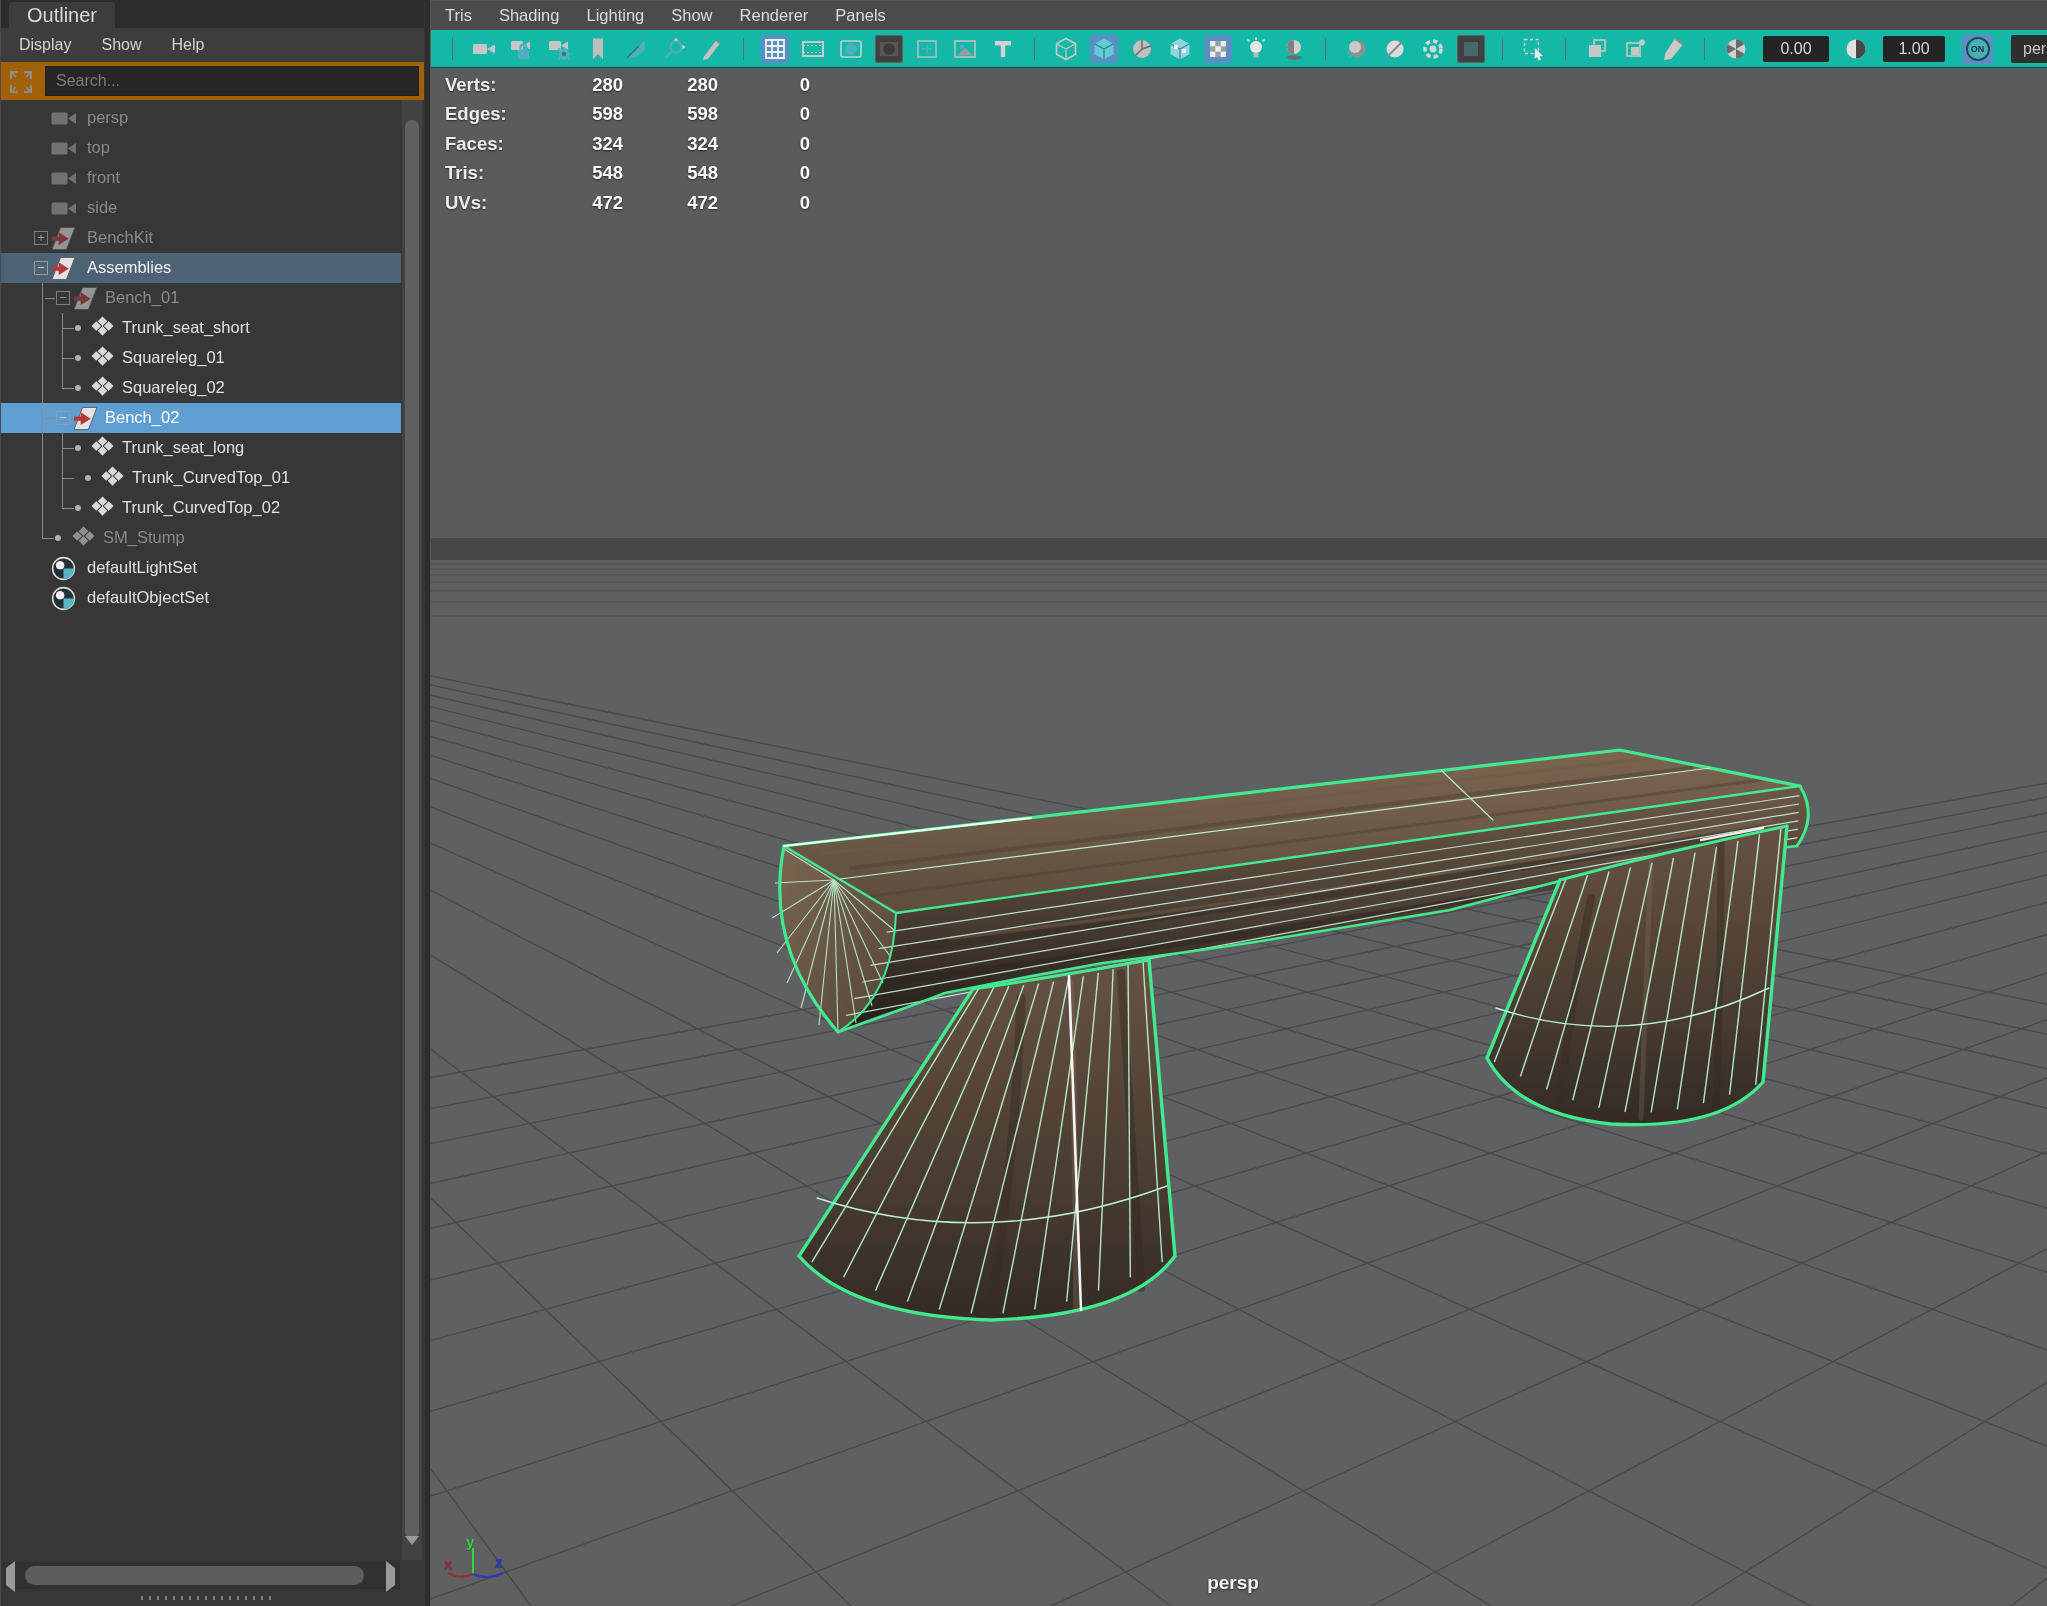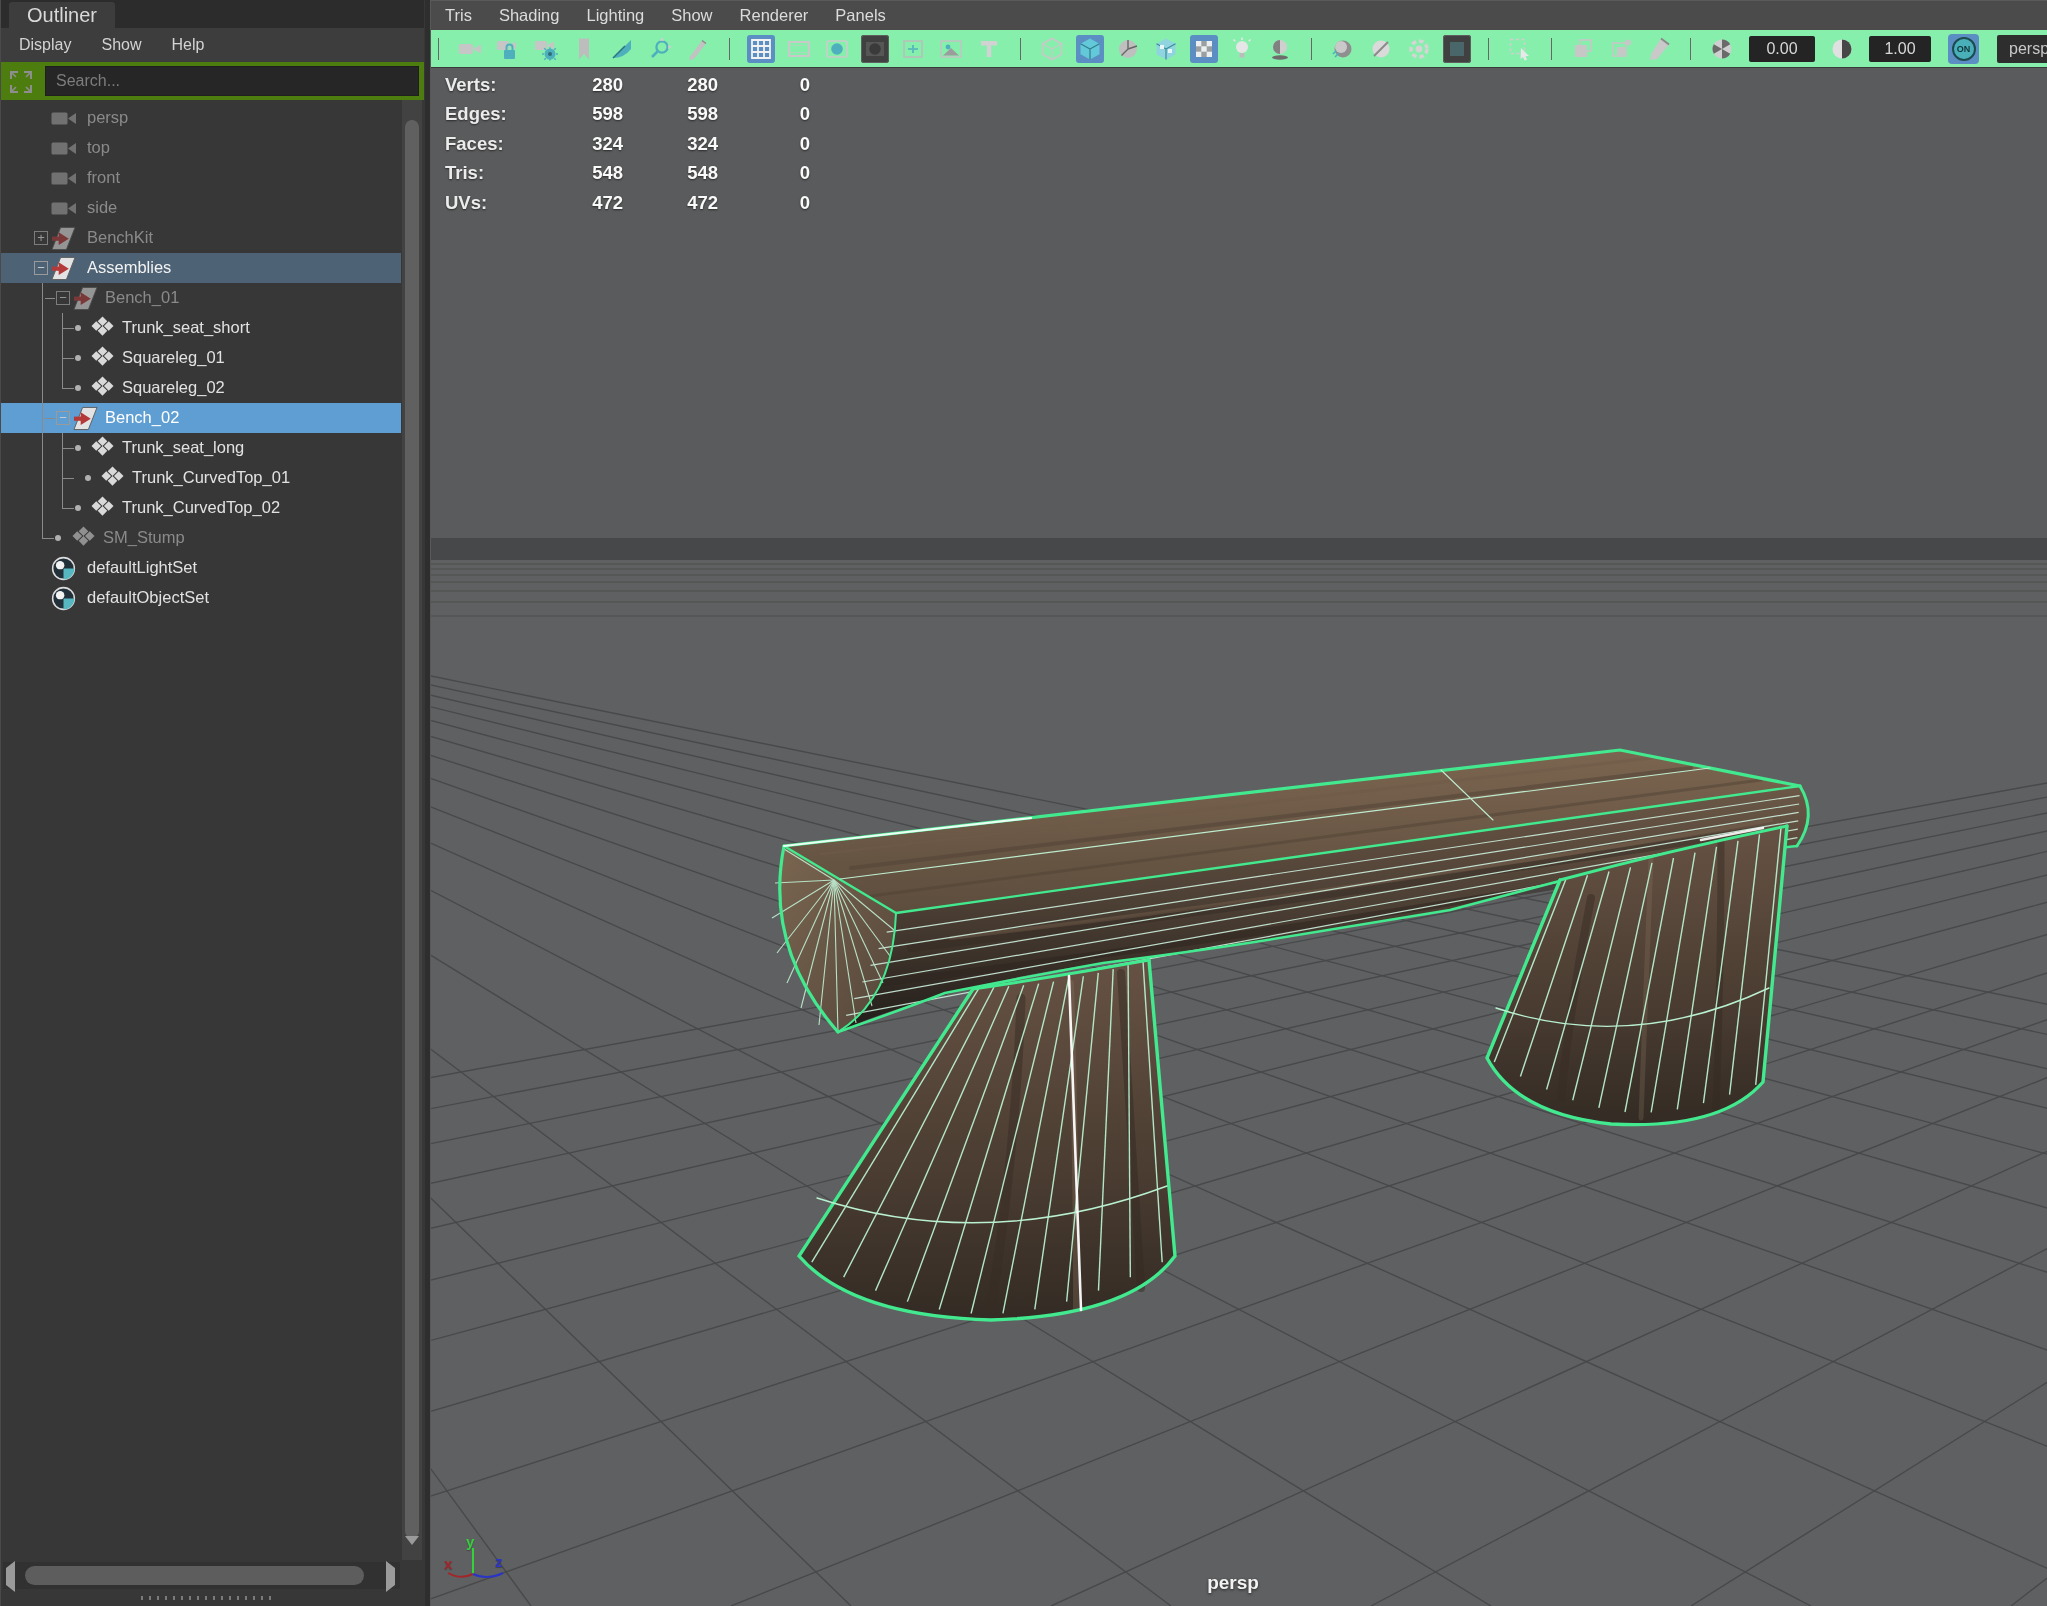--- a/index.html
+++ b/index.html
@@ -9,21 +9,21 @@
 
   
   #outliner{position:absolute;left:0;top:0;width:424px;height:1606px;background:#373737;
             border-left:1px solid #4a4a4a;}
   .tabrow{position:absolute;top:0;left:0;right:0;height:28px;background:#2c2c2c;}
   .tab{position:absolute;left:8px;top:2px;height:26px;padding:0 18px;background:#3d3d3d;
        color:#d9d9d9;font-size:20px;line-height:26px;border-radius:3px 3px 0 0;}
   .menurow{position:absolute;top:28px;height:34px;left:0;right:0;background:#3d3d3d;
            display:flex;align-items:center;padding-left:18px;gap:30px;color:#d3d3d3;font-size:16px;}
   .menuitem{cursor:default;}
-  .searchrow{position:absolute;top:62px;height:38px;left:0;right:0;background:#4d7c0f;}
+  .searchrow{position:absolute;top:62px;height:38px;left:0;right:0;background:#a16207;}
   .filter-btn{position:absolute;left:5px;top:5px;width:30px;height:30px;display:flex;align-items:center;justify-content:center;}
   input.search{position:absolute;left:44px;top:4px;width:374px;height:30px;background:#262626;
                border:1px solid #1f1f1f;color:#cccccc;font-size:16px;padding:0 10px;outline:none;
                font-family:"Liberation Sans",sans-serif;}
   input.search::placeholder{color:#7d7d7d;}
 
   #tree{position:absolute;top:100px;left:0;width:400px;height:520px;}
   .trow{position:absolute;left:0;width:100%;height:30px;}
   .trow .lbl{position:absolute;top:5px;font-size:16.5px;color:#e2e2e2;white-space:nowrap;}
   .trow.gray .lbl{color:#8a8a8a;}
@@ -50,21 +50,21 @@
   .grip{position:absolute;bottom:6px;left:140px;width:136px;height:4px;
         background:repeating-linear-gradient(90deg,#7a7a7a 0 2px,transparent 2px 8px);}
 
   
   #divider{position:absolute;left:425px;top:0;width:6px;height:100%;background:#2e2e2e;border-right:1px solid #585858;}
 
   
   #viewport{position:absolute;left:431px;top:0;width:1616px;height:1606px;background:#4b4b4c;}
   #vp-menus{height:30px;background:#4b4b4c;display:flex;align-items:center;padding-left:14px;gap:27px;
             color:#dcdcdc;font-size:16.5px;border-top:1px solid #5a5a5a;}
-  #vp-toolbar{height:38px;background:#86efac;display:flex;align-items:center;padding-left:0;gap:10px;
+  #vp-toolbar{height:38px;background:#14b8a6;display:flex;align-items:center;padding-left:14px;gap:10px;
               border-bottom:1px solid #3a3a3a;}
   .tbtn{width:28px;height:28px;border-radius:3px;display:flex;align-items:center;justify-content:center;flex:none;}
   .tbtn.active{background:#5b8fc3;}
   .tbtn.pressed{background:#404040;box-shadow:inset 0 0 0 1px #5e5e5e;}
   .tsep{width:1px;height:22px;background:#676767;margin:0 7px;flex:none;}
   .numfield{height:26px;background:#242424;color:#d8d8d8;font-size:16px;display:flex;align-items:center;
             justify-content:center;border-radius:2px;flex:none;margin:0 3px;}
   .onbtn{width:31px;height:30px;border-radius:4px;background:#5b8fc3;display:flex;align-items:center;
          justify-content:center;flex:none;margin-left:4px;}
   .oncirc{width:24px;height:24px;border-radius:12px;background:#49b0ba;border:2px solid #1d4b51;

